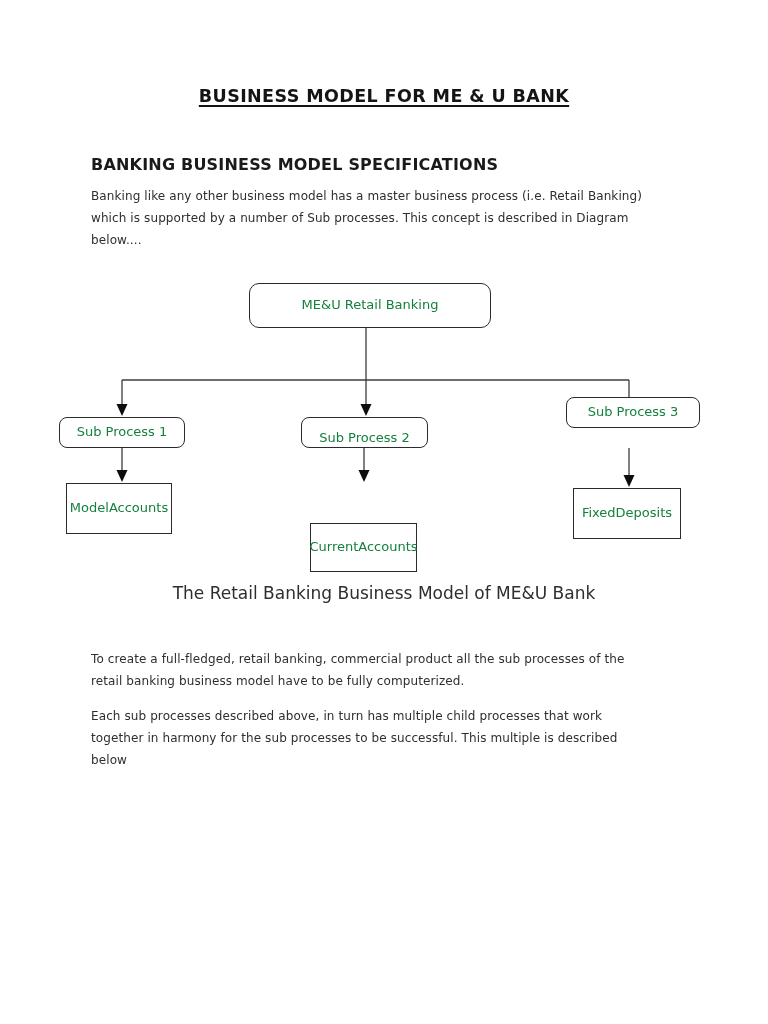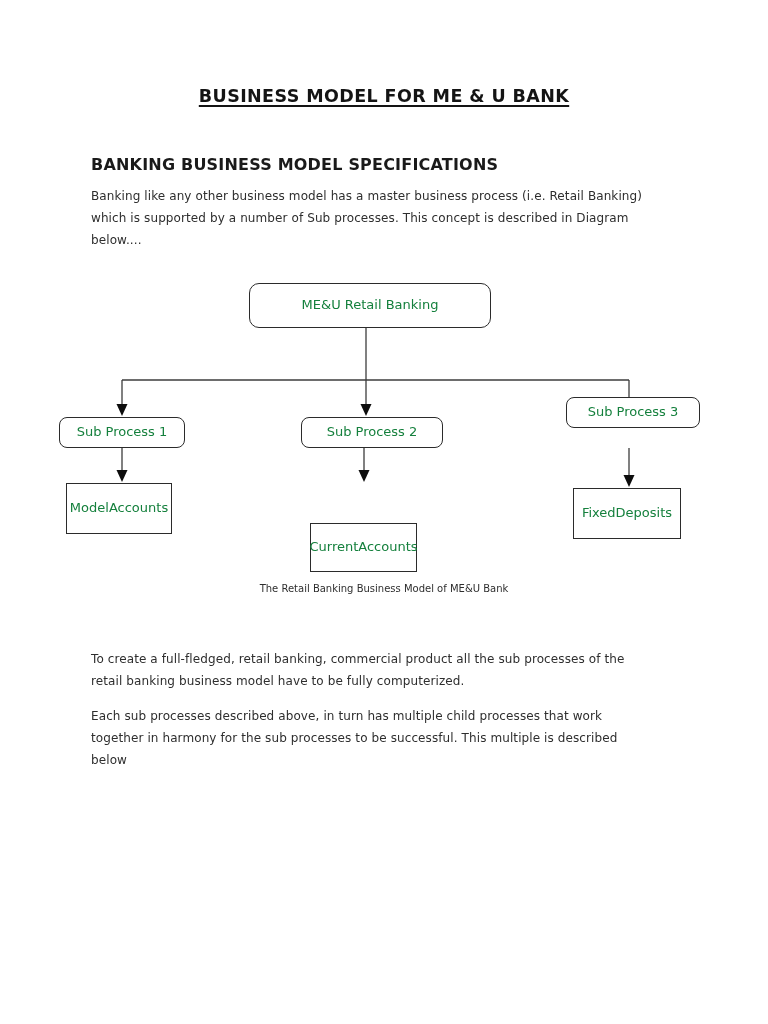--- a/index.html
+++ b/index.html
@@ -18,21 +18,21 @@
     top:155px;left:91px;
     font-size:16px;font-weight:700;color:#1a1a1a;letter-spacing:.2px;
     white-space:nowrap;
   }
   .body-line{
     left:91px;font-size:12px;color:#2e2e2e;white-space:nowrap;
     letter-spacing:.1px;
   }
   .caption{
     top:583px;left:0;width:768px;text-align:center;
-    font-size:10px;color:#2e2e2e;
+    font-size:17px;color:#2e2e2e;
   }
   .dbox{
     position:absolute;border:1.4px solid #2b2b2b;background:#ffffff;
     display:flex;flex-direction:row;align-items:center;justify-content:center;
     font-size:13px;color:#15803d;text-align:center;line-height:1.4;
     box-sizing:border-box;
   }
   .rounded{border-radius:10px;}
   .rounded-sm{border-radius:8px;}
   .connector-svg{position:absolute;top:0;left:0;pointer-events:none;}
@@ -72,21 +72,21 @@
   <polygon points="623.5,475 634.5,475 629,487" fill="#0d0d0d"></polygon>
 </svg>
 
 <div class="dbox rounded" style="left:249px;top:283px;width:242px;height:45px;">
   <div>ME&amp;U Retail Banking</div>
 </div>
 
 <div class="dbox rounded-sm" style="left:59px;top:417px;width:126px;height:31px;">
   <div>Sub Process 1</div>
 </div>
-<div class="dbox rounded-sm" style="left:301px;top:417px;width:142px;height:31px;">
+<div class="dbox rounded-sm" style="left:301px;top:417px;width:127px;height:31px;align-items:flex-end;">
   <div>Sub Process 2</div>
 </div>
 <div class="dbox rounded-sm" style="left:566px;top:397px;width:134px;height:31px;justify-content:center;">
   <div>Sub Process 3</div>
 </div>
 
 <div class="dbox" style="left:66px;top:483px;width:106px;height:51px;">
   <div>Model</div>
   <div>Accounts</div>
 </div>

